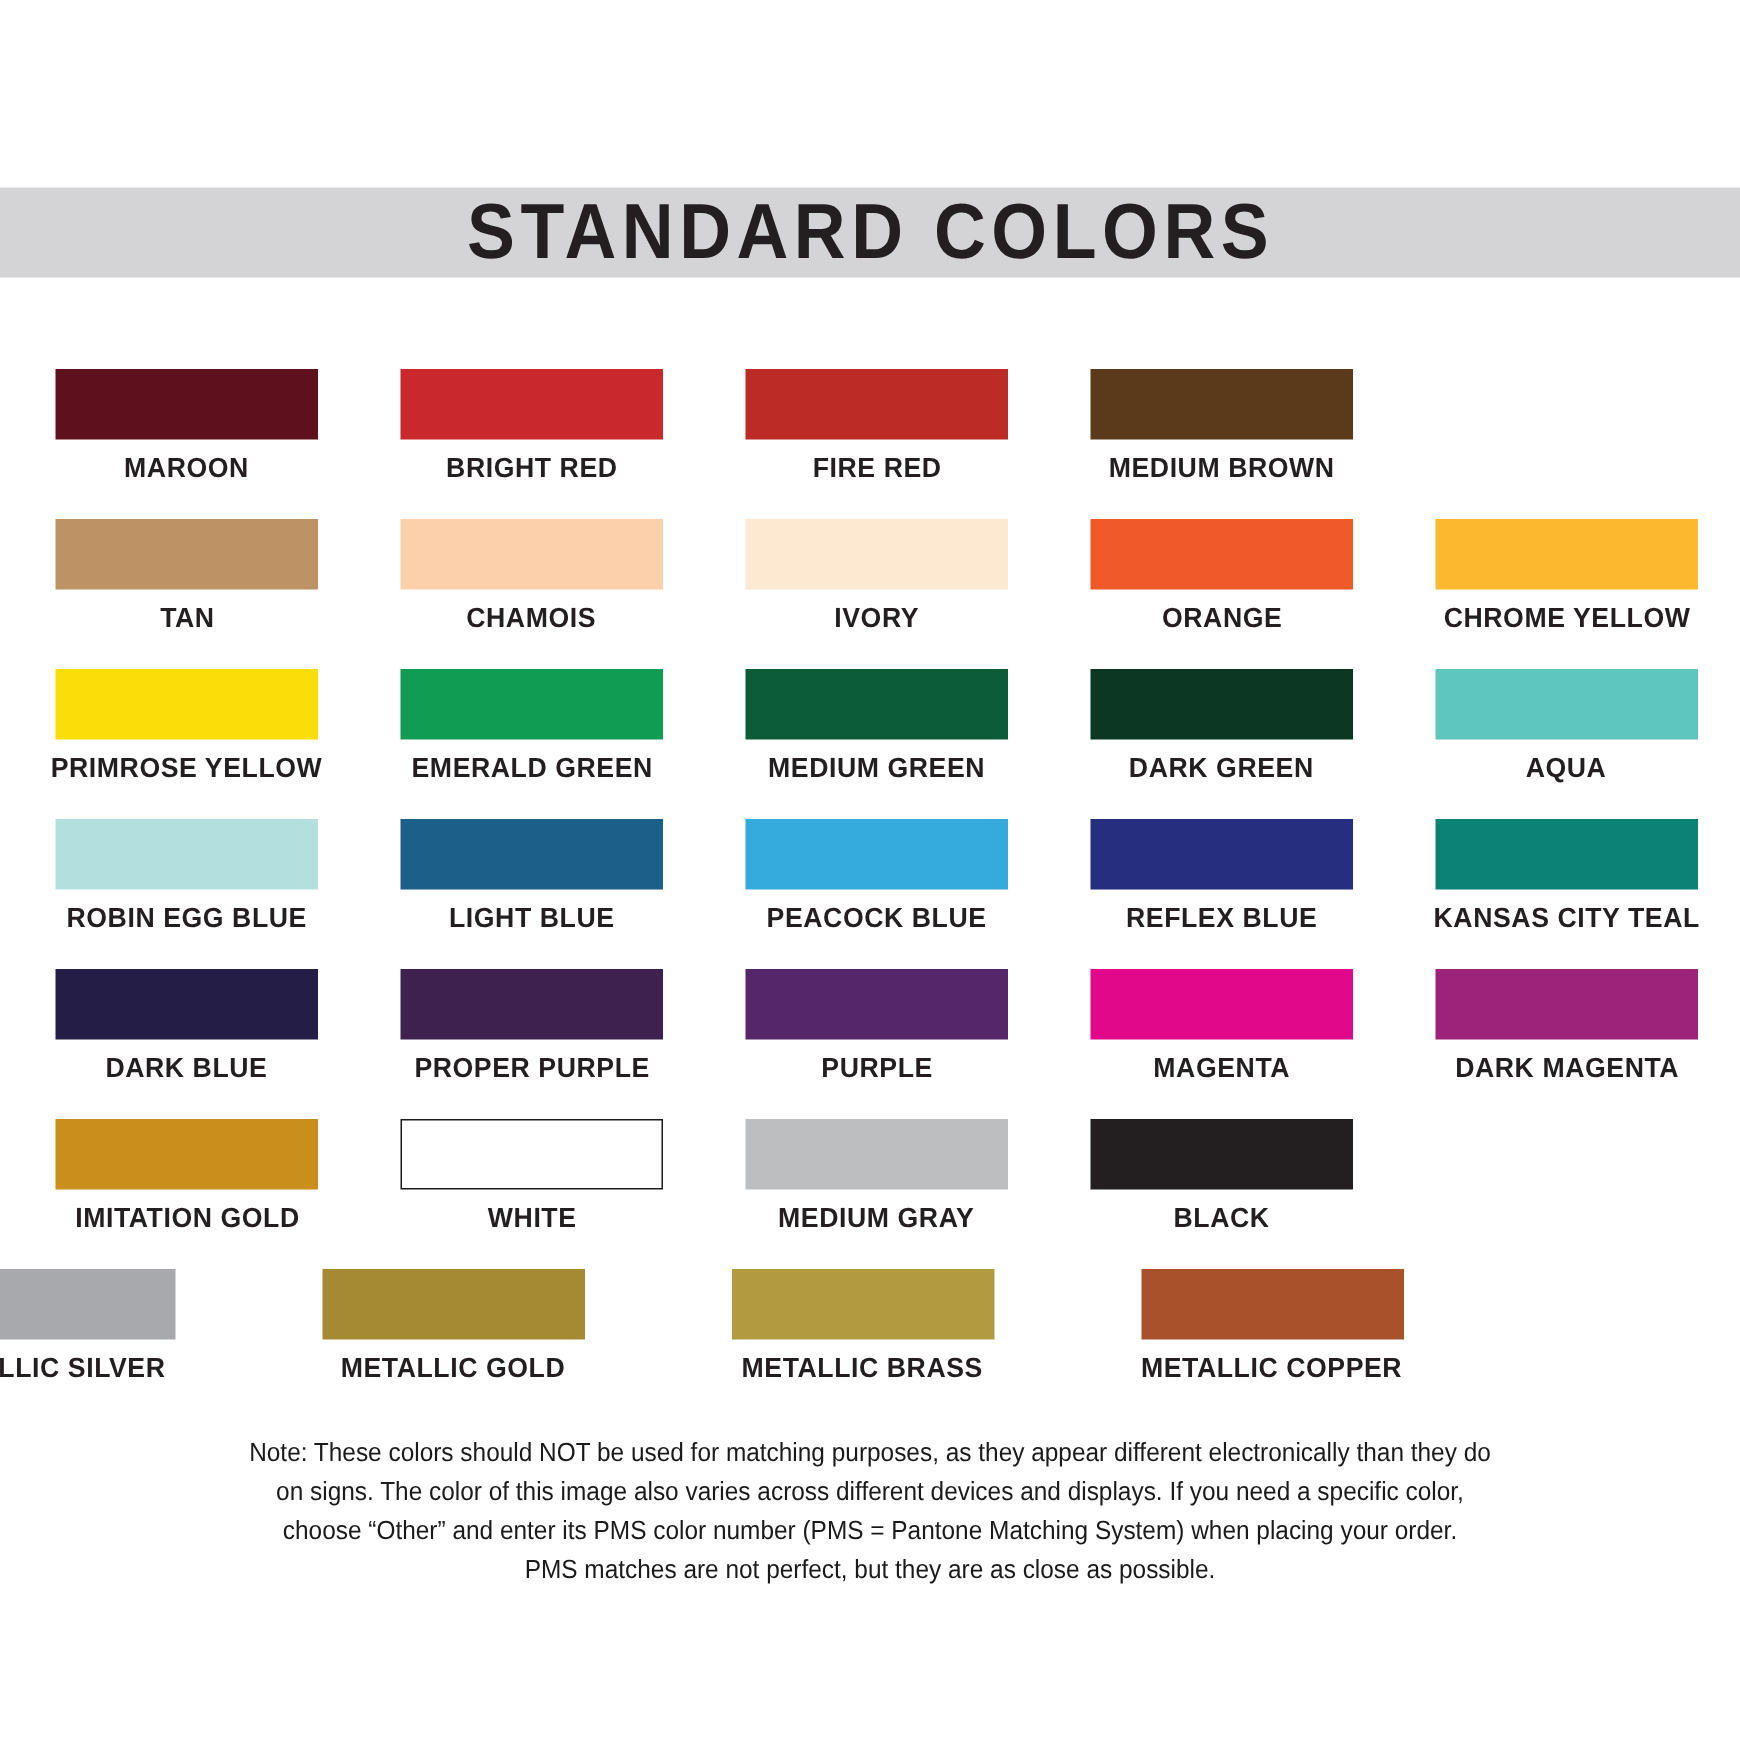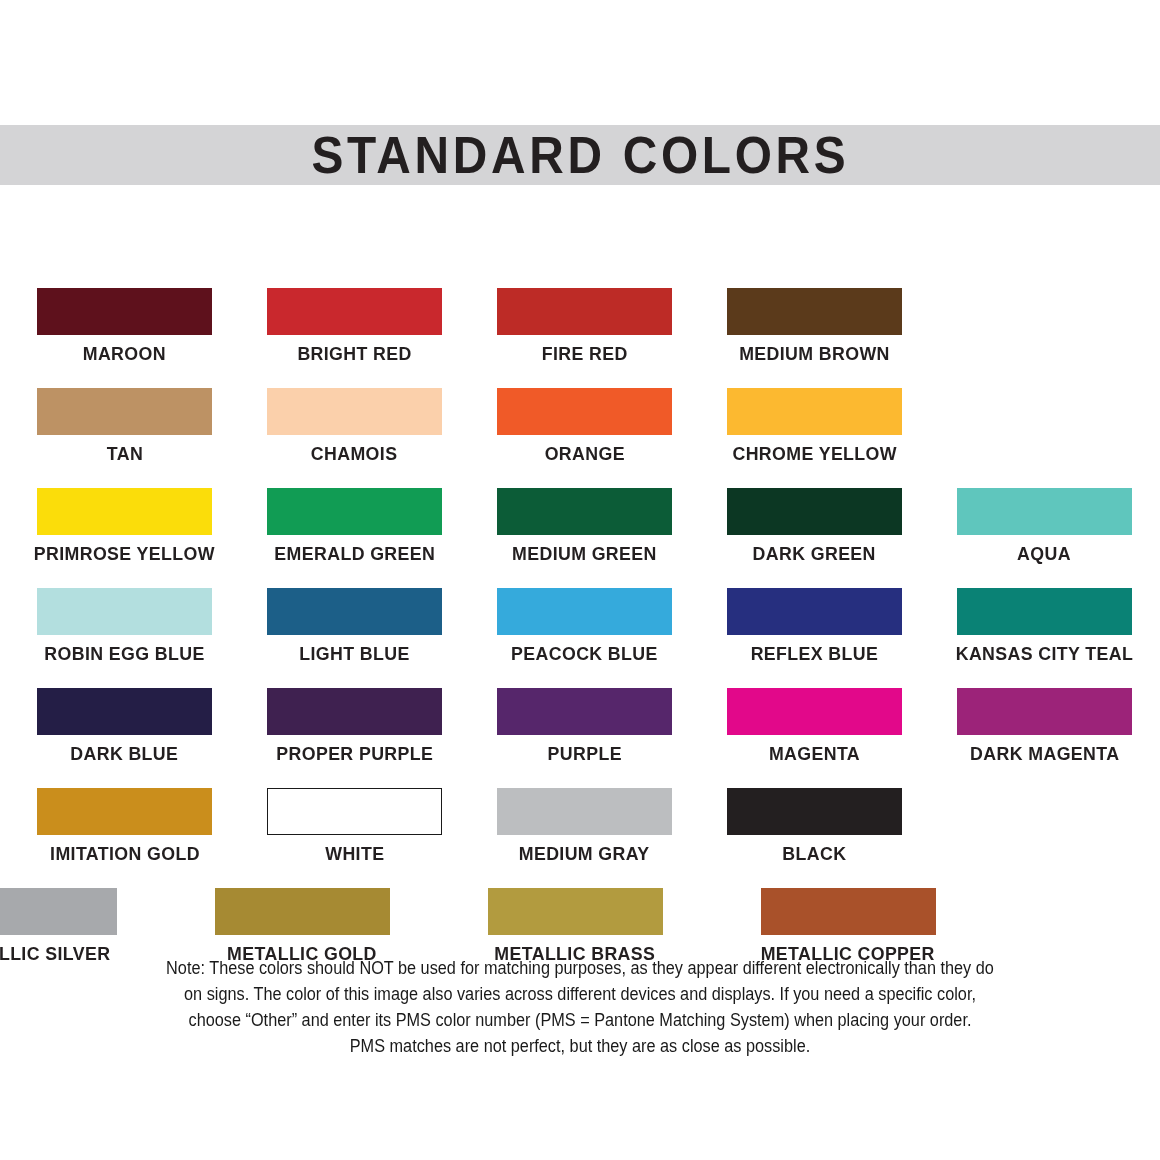--- a/index.html
+++ b/index.html
@@ -42,21 +42,20 @@
     transform: scaleX(0.92);
     white-space: nowrap;
   }
 
   
   .grid {
     position: absolute;
     left: 0;
     top: 246px;
     width: 932px;
-    margin-top: 42px;
   }
   .grid-row {
     display: flex;
     justify-content: flex-start;
     padding-left: 37px;
     height: 100px;
   }
   .grid-row.centered {
     justify-content: center;
     padding-left: 0;
@@ -145,20 +144,24 @@
       <div class="grid-row">
         <div class="cell">
           <div class="swatch" style="background: rgb(189, 146, 100);"></div>
           <div class="cell-label">TAN</div>
         </div>
         <div class="cell">
           <div class="swatch" style="background: rgb(251, 208, 171);"></div>
           <div class="cell-label">CHAMOIS</div>
         </div>
         <div class="cell">
+          <div class="swatch" style="background: rgb(253, 232, 210);"></div>
+          <div class="cell-label">IVORY</div>
+        </div>
+        <div class="cell">
           <div class="swatch" style="background: rgb(240, 90, 40);"></div>
           <div class="cell-label">ORANGE</div>
         </div>
         <div class="cell">
           <div class="swatch" style="background: rgb(252, 185, 48);"></div>
           <div class="cell-label">CHROME YELLOW</div>
         </div>
       </div>
       <div class="grid-row">
         <div class="cell">

